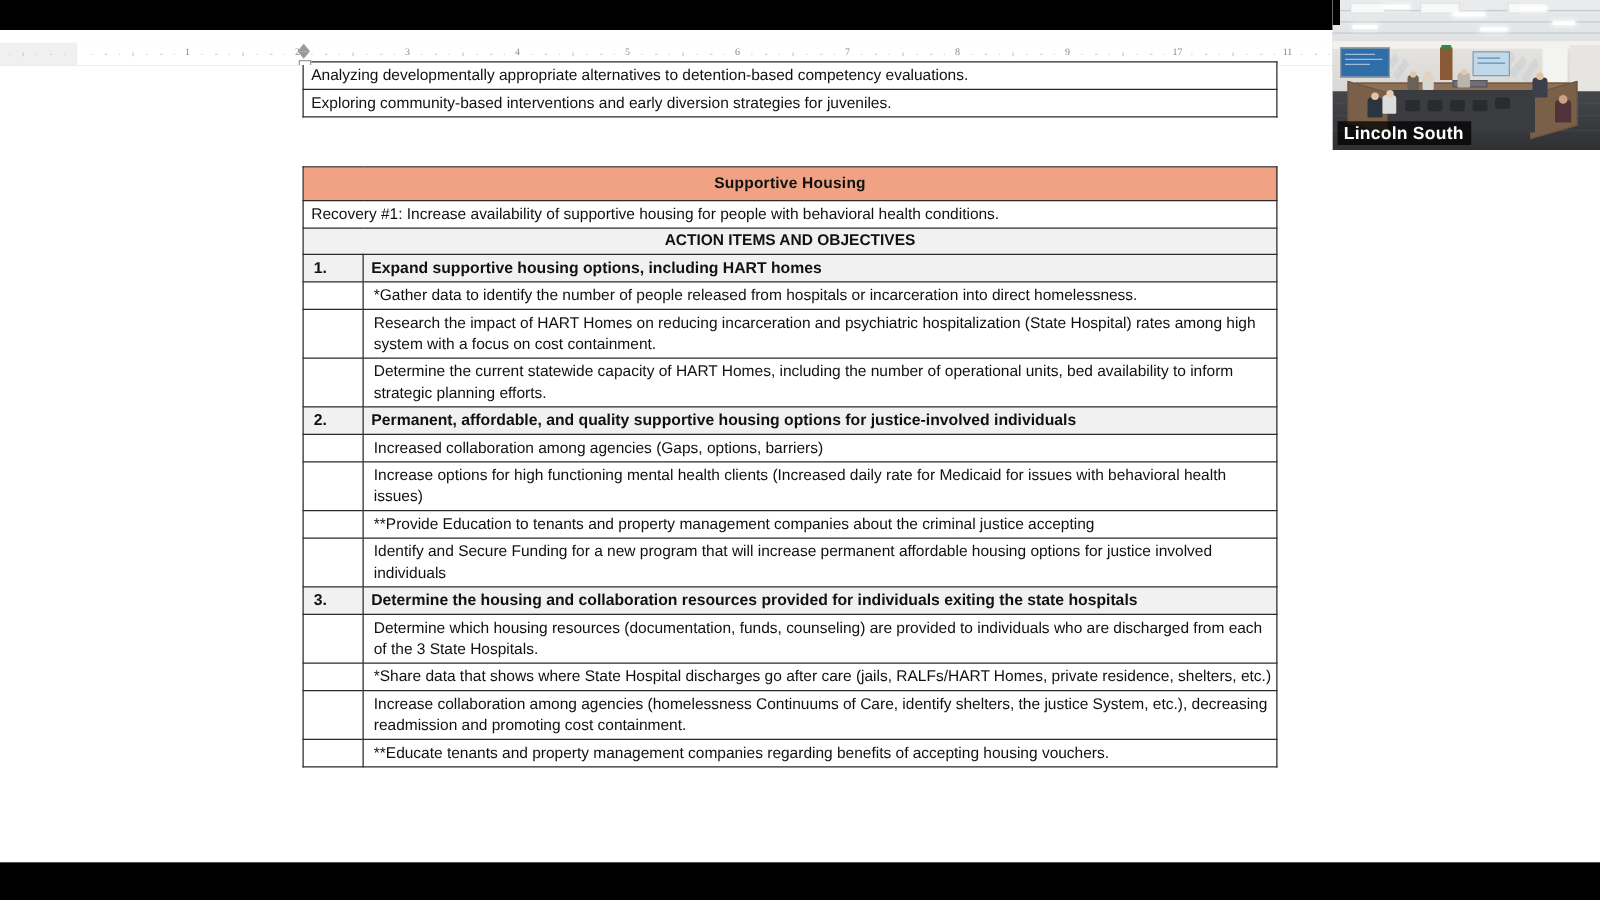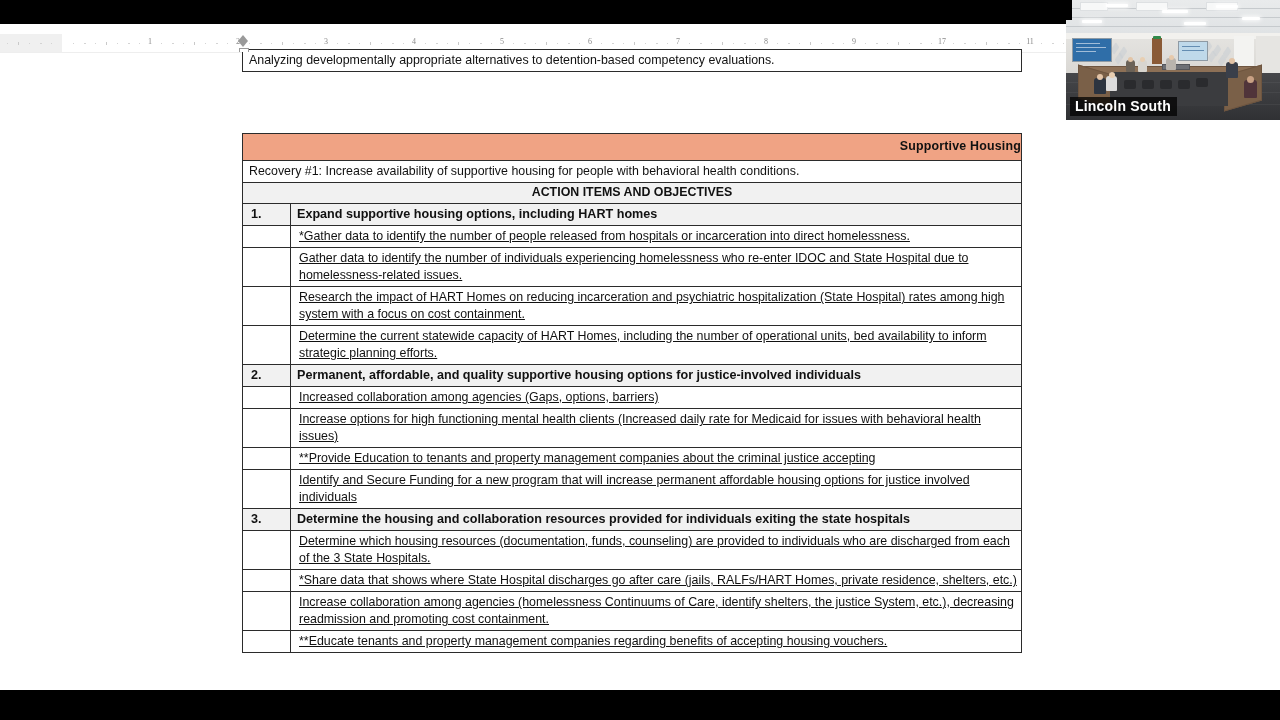--- a/index.html
+++ b/index.html
@@ -142,21 +142,21 @@
 
   
   #tbl-main {
     left: 242px; top: 80px;
     width: 780px;
   }
   .col-num { width: 48px; }
 
   .cell-title {
     background: #F0A384 !important;
-    text-align: right;
+    text-align: center;
     font-weight: bold;
     font-size: 21px;
     line-height: 30px;
     letter-spacing: 0.2px;
     padding: 4px 0 5px 0 !important;
   }
   .cell-recovery {
     background: #ffffff !important;
     font-size: 12.4px;
   }
@@ -173,21 +173,20 @@
     font-weight: bold;
     font-size: 12.6px;
   }
   .row-group .num-cell {
     text-align: left;
     padding-left: 8px !important;
     font-weight: bold;
   }
   .cell-item {
     padding-left: 8px !important;
-    text-decoration: underline;
   }
 
   
   .footnotes {
     position: absolute;
     left: 229px; top: 636px;
     width: 600px;
   }
   .footnote {
     font-style: italic;
@@ -421,20 +420,23 @@
       </div>
     </div>
 
     <div class="page">
 
       <table class="tbl" id="tbl-top">
         <tbody>
           <tr>
             <td>Analyzing developmentally appropriate alternatives to detention-based competency evaluations.</td>
           </tr>
+          <tr>
+            <td>Exploring community-based interventions and early diversion strategies for juveniles.</td>
+          </tr>
         </tbody>
       </table>
 
       <table class="tbl" id="tbl-main">
         <colgroup>
           <col class="col-num">
           <col>
         </colgroup>
         <tbody id="main-body">
             <tr>
@@ -446,24 +448,20 @@
             <tr>
               <td class="cell-action" colspan="2">ACTION ITEMS AND OBJECTIVES</td>
             </tr>
             <tr class="row-group">
               <td class="num-cell">1.</td>
               <td>Expand supportive housing options, including HART homes</td>
             </tr>
             <tr>
               <td></td>
               <td class="cell-item">*Gather data to identify the number of people released from hospitals or incarceration into direct homelessness.</td>
-            </tr>
-            <tr>
-              <td></td>
-              <td class="cell-item">Gather data to identify the number of individuals experiencing homelessness who re-enter IDOC and State Hospital due to homelessness-related issues.</td>
             </tr>
             <tr>
               <td></td>
               <td class="cell-item">Research the impact of HART Homes on reducing incarceration and psychiatric hospitalization (State Hospital) rates among high system with a focus on cost containment.</td>
             </tr>
             <tr>
               <td></td>
               <td class="cell-item">Determine the current statewide capacity of HART Homes, including the number of operational units, bed availability to inform strategic planning efforts.</td>
             </tr>
             <tr class="row-group">

